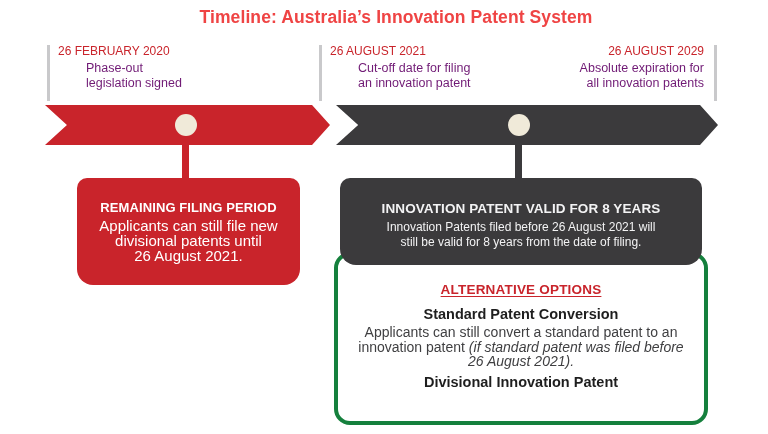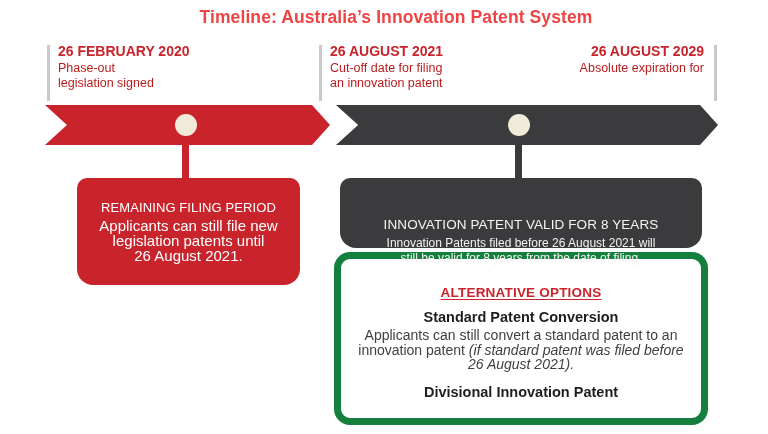--- a/index.html
+++ b/index.html
@@ -11,58 +11,58 @@
     position:absolute;top:7px;left:12px;width:768px;text-align:center;margin:0;
     font-size:17.5px;font-weight:bold;color:#ef4444;letter-spacing:0.1px;
   }
   .tick{position:absolute;top:45px;width:3px;height:56px;background:#c9c9cb;}
   .tick1{left:47px;} .tick2{left:319px;} .tick3{left:714px;}
 
   .milestone{position:absolute;top:44px;line-height:15.5px;font-size:12.5px;}
   .m1{left:58px;text-align:left;}
   .m2{left:330px;text-align:left;}
   .m3{right:64px;text-align:right;}
-  .m-date{font-weight:bold;color:#c9242b;font-size:14px;margin-bottom:1px;}
-  .m-line{color:#b91c1c;}
+  .m-date{font-weight:normal;color:#c9242b;font-size:12px;margin-bottom:1px;}
+  .m-line{color:#701a75;margin-left:28px;}
 
   .arrow{position:absolute;top:105px;height:40px;z-index:2;}
   .arrow-red{
     left:45px;width:285px;background:#c9242b;
     clip-path:polygon(0% 0%,93.7% 0%,100% 50%,93.7% 100%,0% 100%,7.7% 50%);
   }
   .arrow-dark{
     left:336px;width:382px;background:#3b3a3c;
     clip-path:polygon(0% 0%,95.3% 0%,100% 50%,95.3% 100%,0% 100%,5.8% 50%);
   }
   .stem{position:absolute;top:132px;width:7px;height:48px;z-index:1;}
   .stem-red{left:182px;background:#c9242b;}
   .stem-dark{left:515px;background:#3b3a3c;}
   .node{position:absolute;top:114px;width:22px;height:22px;border-radius:50%;background:#f0ead9;z-index:4;}
   .node1{left:175px;} .node2{left:508px;}
 
   .box{position:absolute;top:178px;border-radius:10px 10px 16px 16px;text-align:center;z-index:3;}
   .red-box{left:77px;width:223px;height:107px;background:#c9242b;color:#ffffff;padding-top:22px;box-sizing:border-box;}
-  .dark-box{left:340px;width:362px;height:70px;background:#3b3a3c;color:#f3f3f4;padding-top:39px;box-sizing:border-box;}
-  .box-title{font-weight:normal;font-size:13px;margin-bottom:4px;letter-spacing:0.1px;}
+  .dark-box{left:340px;width:362px;height:87px;background:#3b3a3c;color:#f3f3f4;padding-top:23px;box-sizing:border-box;}
+  .box-title{font-weight:bold;font-size:13px;margin-bottom:4px;letter-spacing:0.1px;}
   .dark-box .box-title{font-size:13.5px;}
   .box-line{font-size:15px;line-height:14.8px;}
   .dark-box .box-line{font-size:12px;line-height:14.8px;}
 
   .white-box{
     position:absolute;left:334px;top:252px;width:374px;height:173px;box-sizing:border-box;
-    background:#ffffff;border:7px solid #15803d;border-radius:16px;z-index:1;
+    background:#ffffff;border:4px solid #15803d;border-radius:16px;z-index:1;
     text-align:center;padding:26px 14px 0 14px;
   }
   .alt-heading{
     color:#c9242b;font-weight:bold;font-size:13.5px;text-decoration:underline;
     text-underline-offset:2px;margin-bottom:9px;letter-spacing:0.2px;
   }
   .opt-title{font-weight:bold;font-size:14.5px;color:#1e1e1e;margin-bottom:3px;}
   .opt-body{font-size:14px;line-height:14.5px;color:#3f3f41;}
-  .opt2{margin-top:12px;}
+  .opt2{margin-top:5px;}
   .blk{display:block;}
 </style>
 </head>
 <body>
 
 <div class="canvas">
 
   <h1 class="title">Timeline: Australia’s Innovation Patent System</h1>
 
   <div class="tick tick1"></div>
@@ -77,35 +77,36 @@
 
   <div class="milestone m2">
     <div class="m-date">26 AUGUST 2021</div>
     <div class="m-line">Cut-off date for filing</div>
     <div class="m-line">an innovation patent</div>
   </div>
 
   <div class="milestone m3">
     <div class="m-date">26 AUGUST 2029</div>
     <div class="m-line">Absolute expiration for</div>
+    <div class="m-line">all innovation patents</div>
   </div>
 
   <div class="arrow arrow-red"></div>
   <div class="arrow arrow-dark"></div>
 
   <div class="stem stem-red"></div>
   <div class="stem stem-dark"></div>
 
   <div class="node node1"></div>
   <div class="node node2"></div>
 
   <div class="box red-box">
     <div class="box-title">REMAINING FILING PERIOD</div>
     <div class="box-line">Applicants can still file new</div>
-    <div class="box-line">legislation patents until</div>
+    <div class="box-line">divisional patents until</div>
     <div class="box-line">26 August 2021.</div>
   </div>
 
   <div class="white-box">
     <div class="alt-heading">ALTERNATIVE OPTIONS</div>
     <div class="opt opt1">
       <div class="opt-title">Standard Patent Conversion</div>
       <div class="opt-body"><span>Applicants can still convert a standard patent to an innovation patent</span> <i>(if standard patent was filed before 26 August 2021).</i></div>
     </div>
     <div class="opt opt2">

